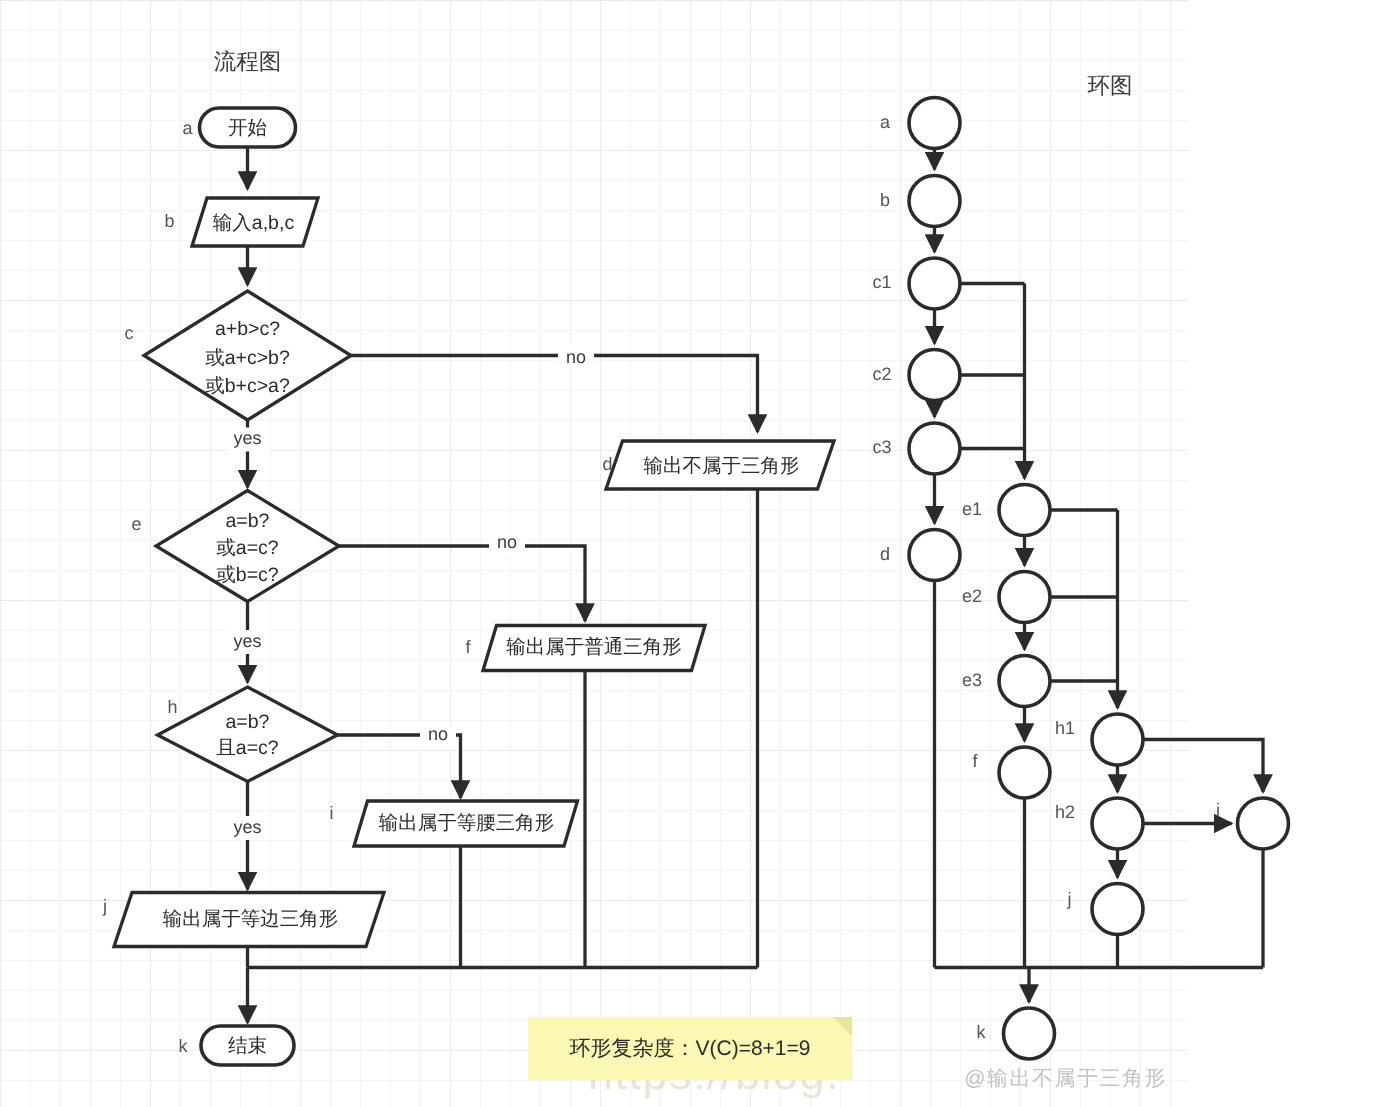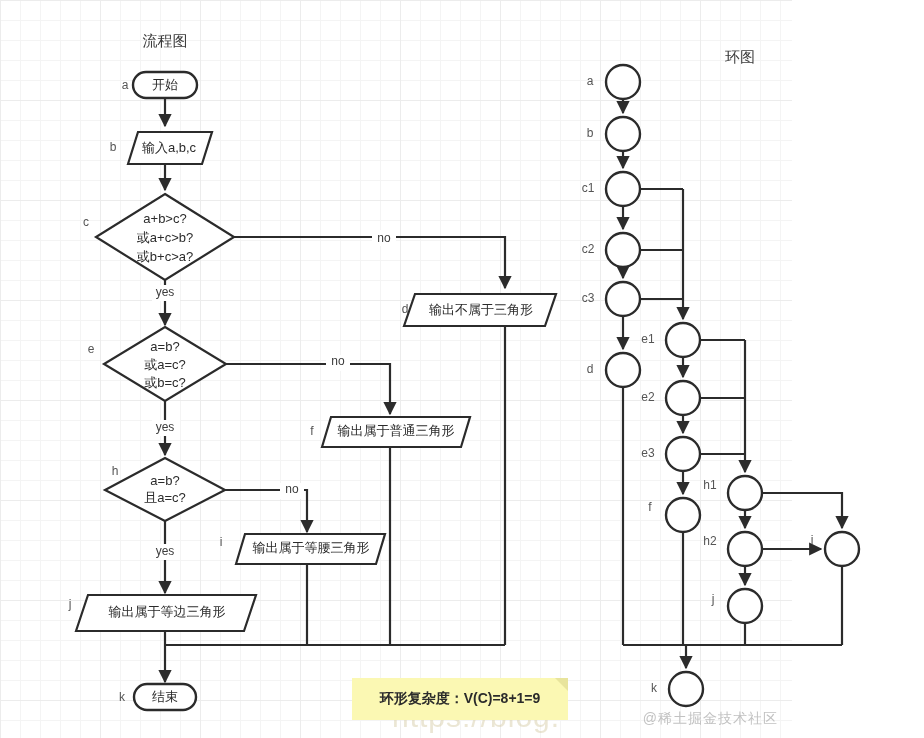--- a/index.html
+++ b/index.html
@@ -29,21 +29,20 @@
   .edge{fill:none;stroke:#2b2b2b;stroke-width:2.2;}
   .lbl{font-family:"Liberation Sans","DejaVu Sans",sans-serif;fill:#3c3c3c;}
   .shape-text{font-size:13px;fill:#2b2b2b;text-anchor:middle;dominant-baseline:middle;}
   .small-id{font-size:12px;fill:#555555;text-anchor:middle;dominant-baseline:middle;}
   .edge-lbl{font-size:12px;fill:#3c3c3c;text-anchor:middle;dominant-baseline:middle;}
   .edge-lbl-bg{fill:#ffffff;}
   .title-text{font-size:15px;fill:#3a3a3a;text-anchor:middle;dominant-baseline:middle;}
   .sticky{
     position:absolute;background:#fbf8b3;border:none;
     box-sizing:border-box;
-    font-weight:bold;
   }
   .sticky .sticky-fold{
     position:absolute;right:0;top:0;width:0;height:0;
     border-left:13px solid transparent;border-top:13px solid #e8e49c;
   }
   .sticky-text{
     position:absolute;left:0;right:0;top:50%;transform:translateY(-50%);
     text-align:center;font-size:14px;color:#2b2b2b;white-space:nowrap;
   }
   .watermark{
@@ -236,14 +235,14 @@
     </g>
   </svg>
 
   <div class="wm-ghost">https://blog.</div>
 
   <div class="sticky" id="sticky" style="left: 352px; top: 678px; width: 216px; height: 42px; background: rgb(251, 248, 179);">
     <span class="sticky-fold"></span>
     <span class="sticky-text">环形复杂度：V(C)=8+1=9</span>
   </div>
 
-  <div class="watermark">@稀土掘金技术社区</div>
+  <div class="watermark">@输出不属于三角形</div>
 </div>
 
 </body></html>

